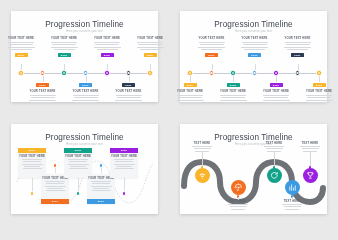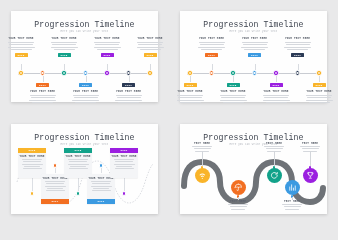--- a/index.html
+++ b/index.html
@@ -6,21 +6,21 @@
   body{
     width:338px;height:225px;
     background:#e9e9ea;
     font-family:"Liberation Sans", sans-serif;
     overflow:hidden;
   }
   .grid{
     position:relative;width:338px;height:225px;
     display:grid;grid-template-columns:1fr 1fr;grid-template-rows:1fr 1fr;
   }
-  .cell{position:relative;font-family:Liberation Mono, monospace;}
+  .cell{position:relative;}
   .slide{
     position:absolute;left:11px;top:11px;right:11px;bottom:11px;
     background:#fefefe;
     box-shadow:0 1px 3px rgba(0,0,0,.16);
   }
   .s-title{
     position:absolute;left:0;right:0;top:9px;
     text-align:center;
     font-size:8.2px;color:#3f4550;letter-spacing:.1px;
   }

